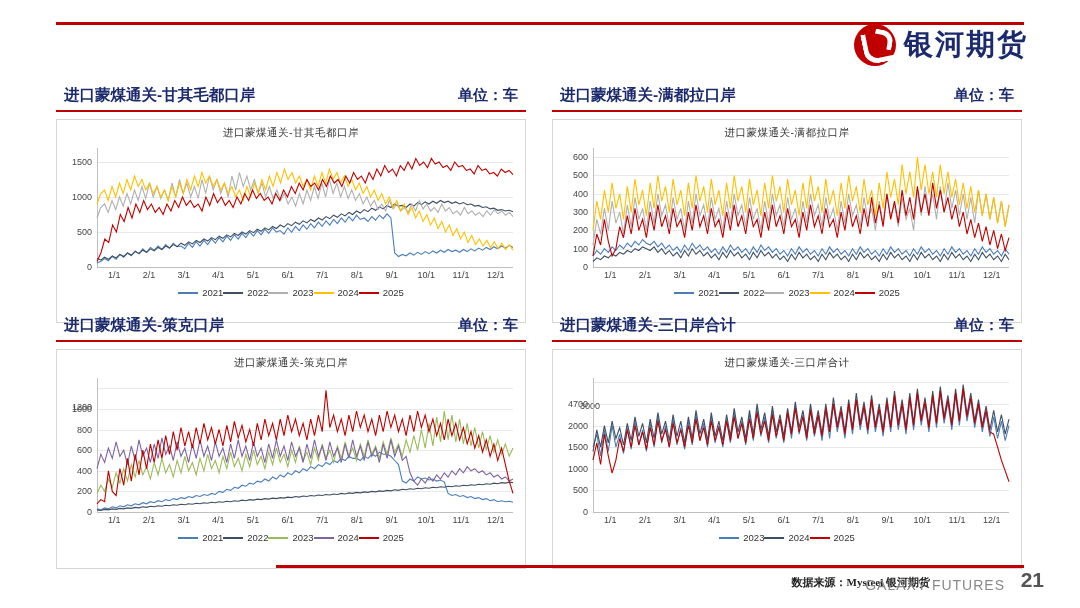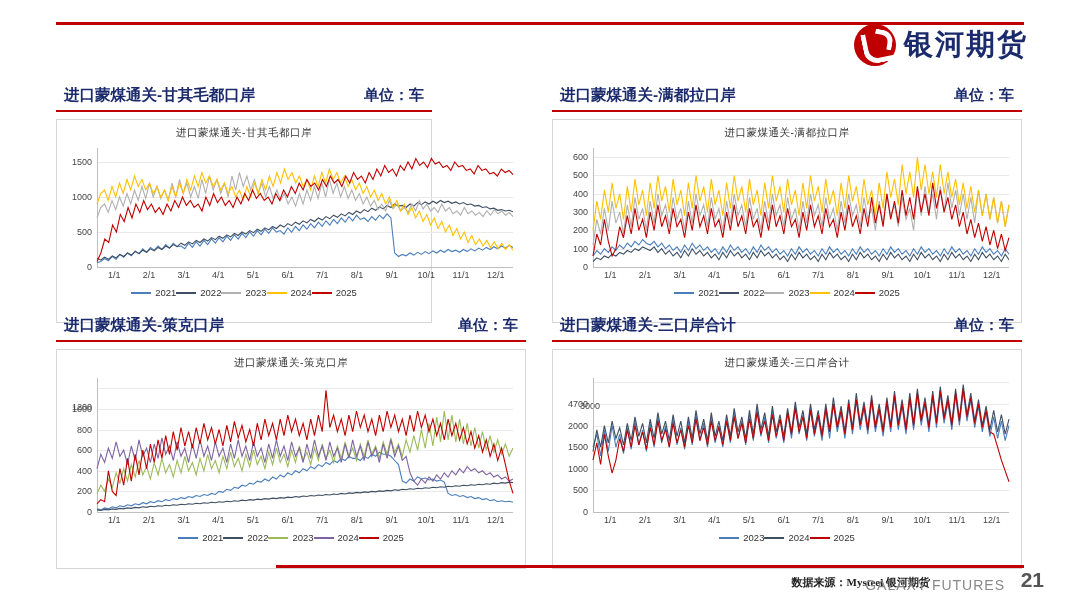--- a/index.html
+++ b/index.html
@@ -46,21 +46,21 @@
 
 <div class="slide">
 
   <div class="title-rule"></div>
 
   <div class="logo">
     <div class="logo-mark"></div>
     <div class="logo-text">银河期货</div>
   </div>
 
-  <div class="panel" style="left:56px;top:85px;width:376px;">
+  <div class="panel" style="left:56px;top:85px;width:470px;">
     <div class="panel-head">
       <span class="panel-title">进口蒙煤通关-甘其毛都口岸</span>
       <span class="panel-unit">单位：车</span>
     </div>
     <div class="chart-box" style="height:202px;">
       <div class="chart-title">进口蒙煤通关-甘其毛都口岸</div>
       <div class="plot" id="plot0" style="height:145px;">
           <div class="gridline" style="left: 40px; top: 127px; width: 416px;"></div>
           <div class="ytick" style="left: 0px; top: 127px; width: 35px;">0</div>
           <div class="gridline" style="left: 40px; top: 92px; width: 416px;"></div>

